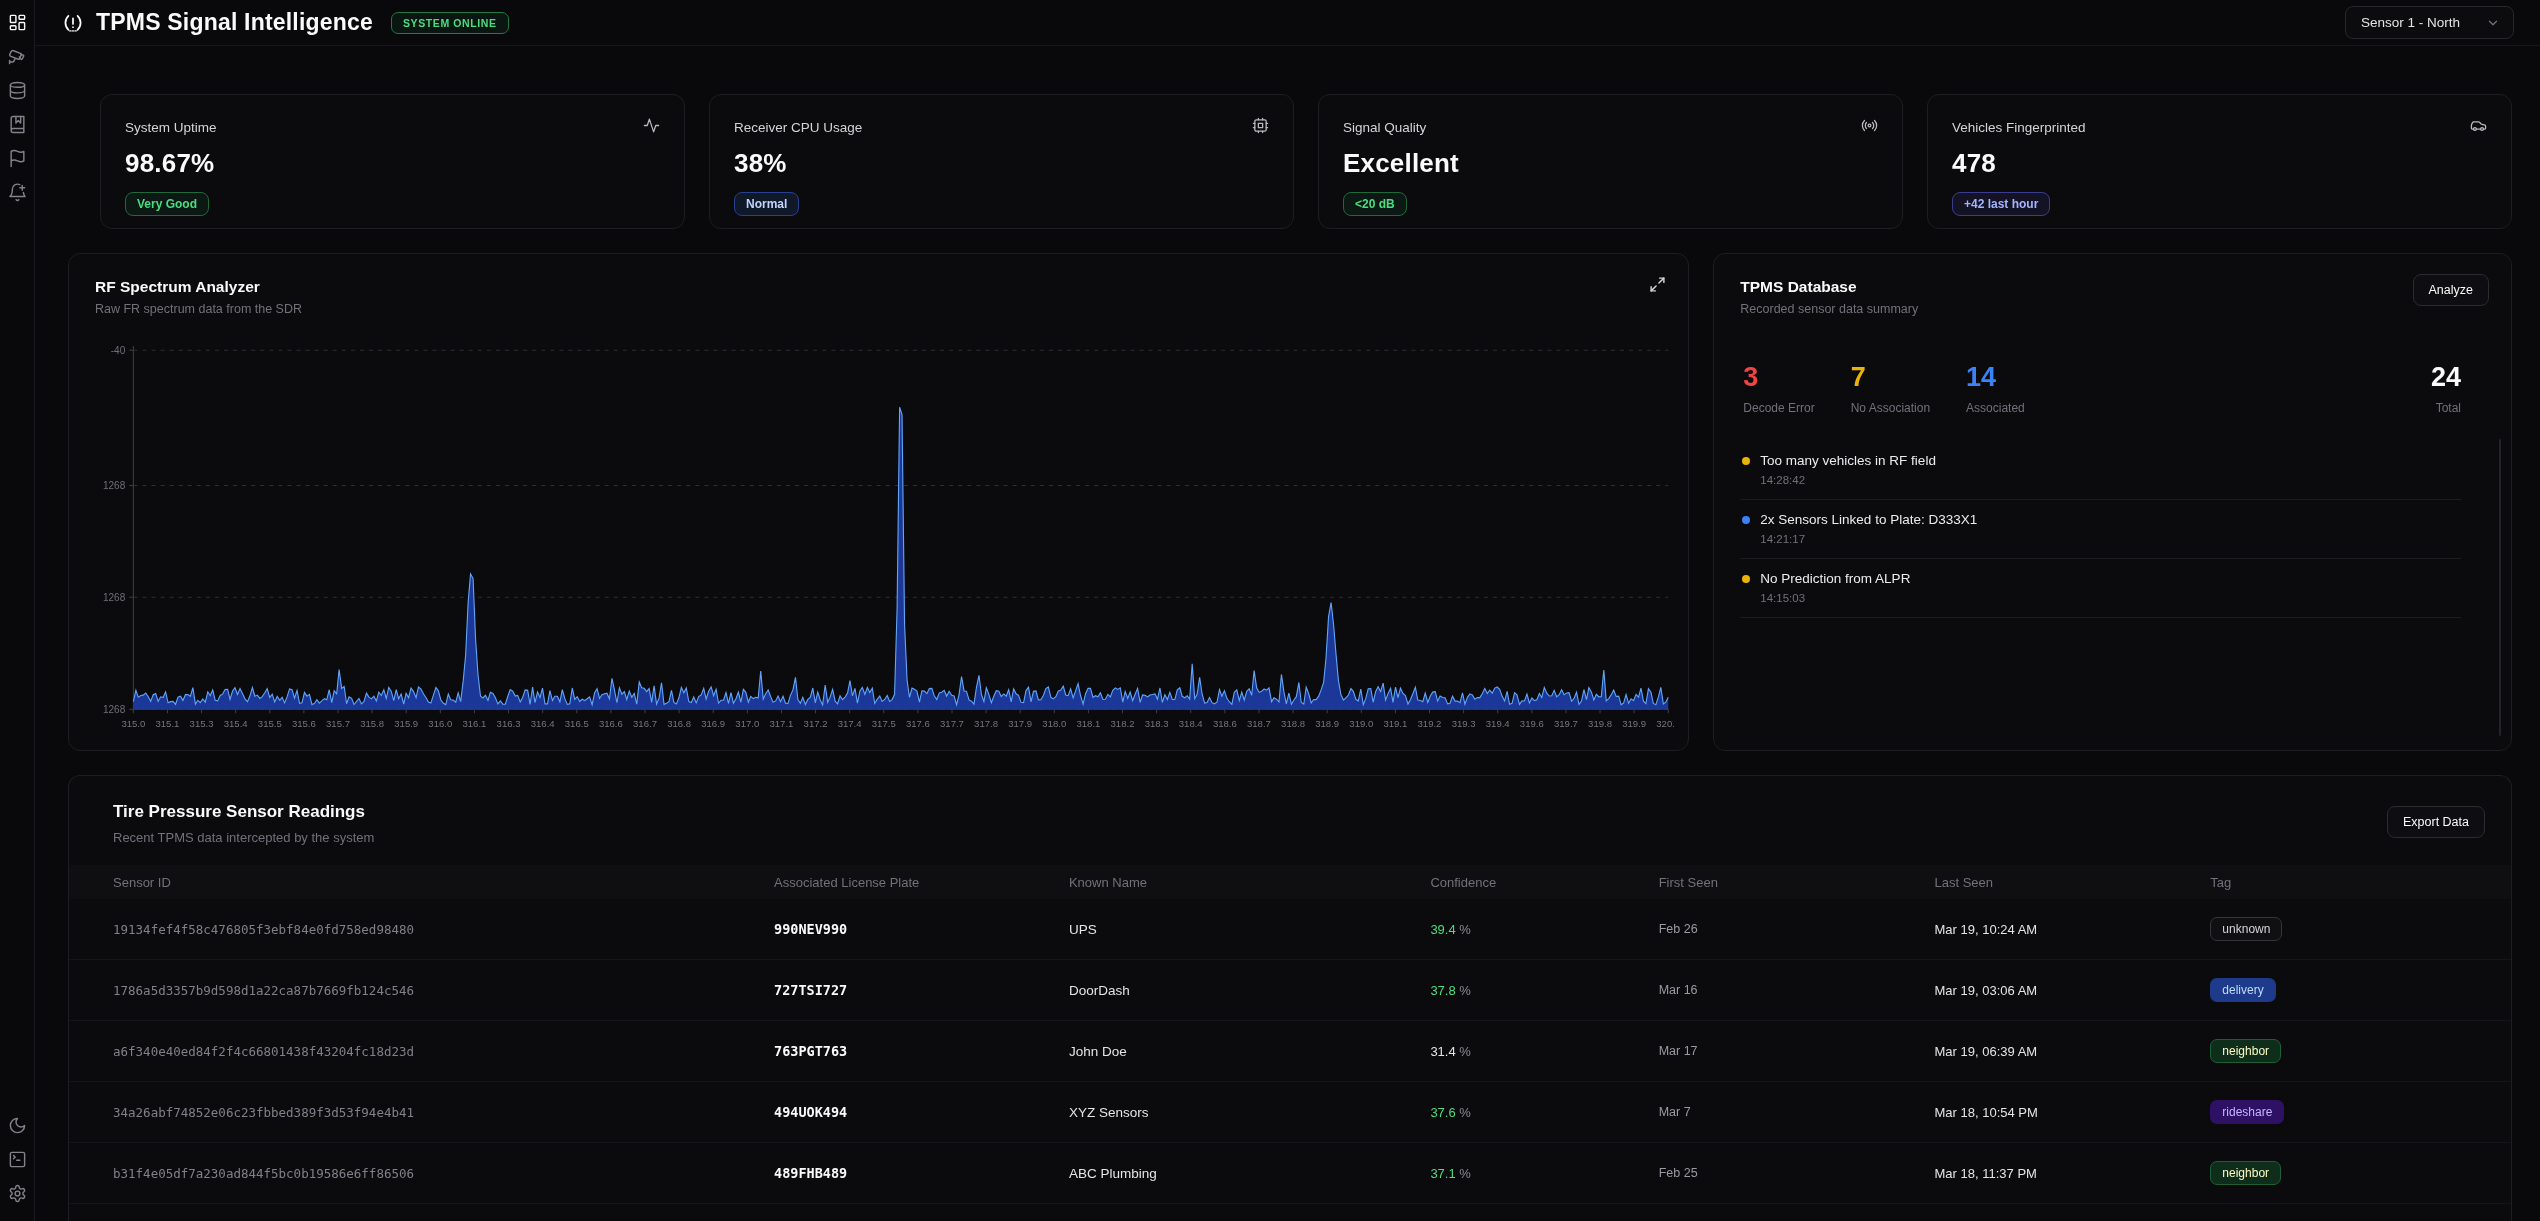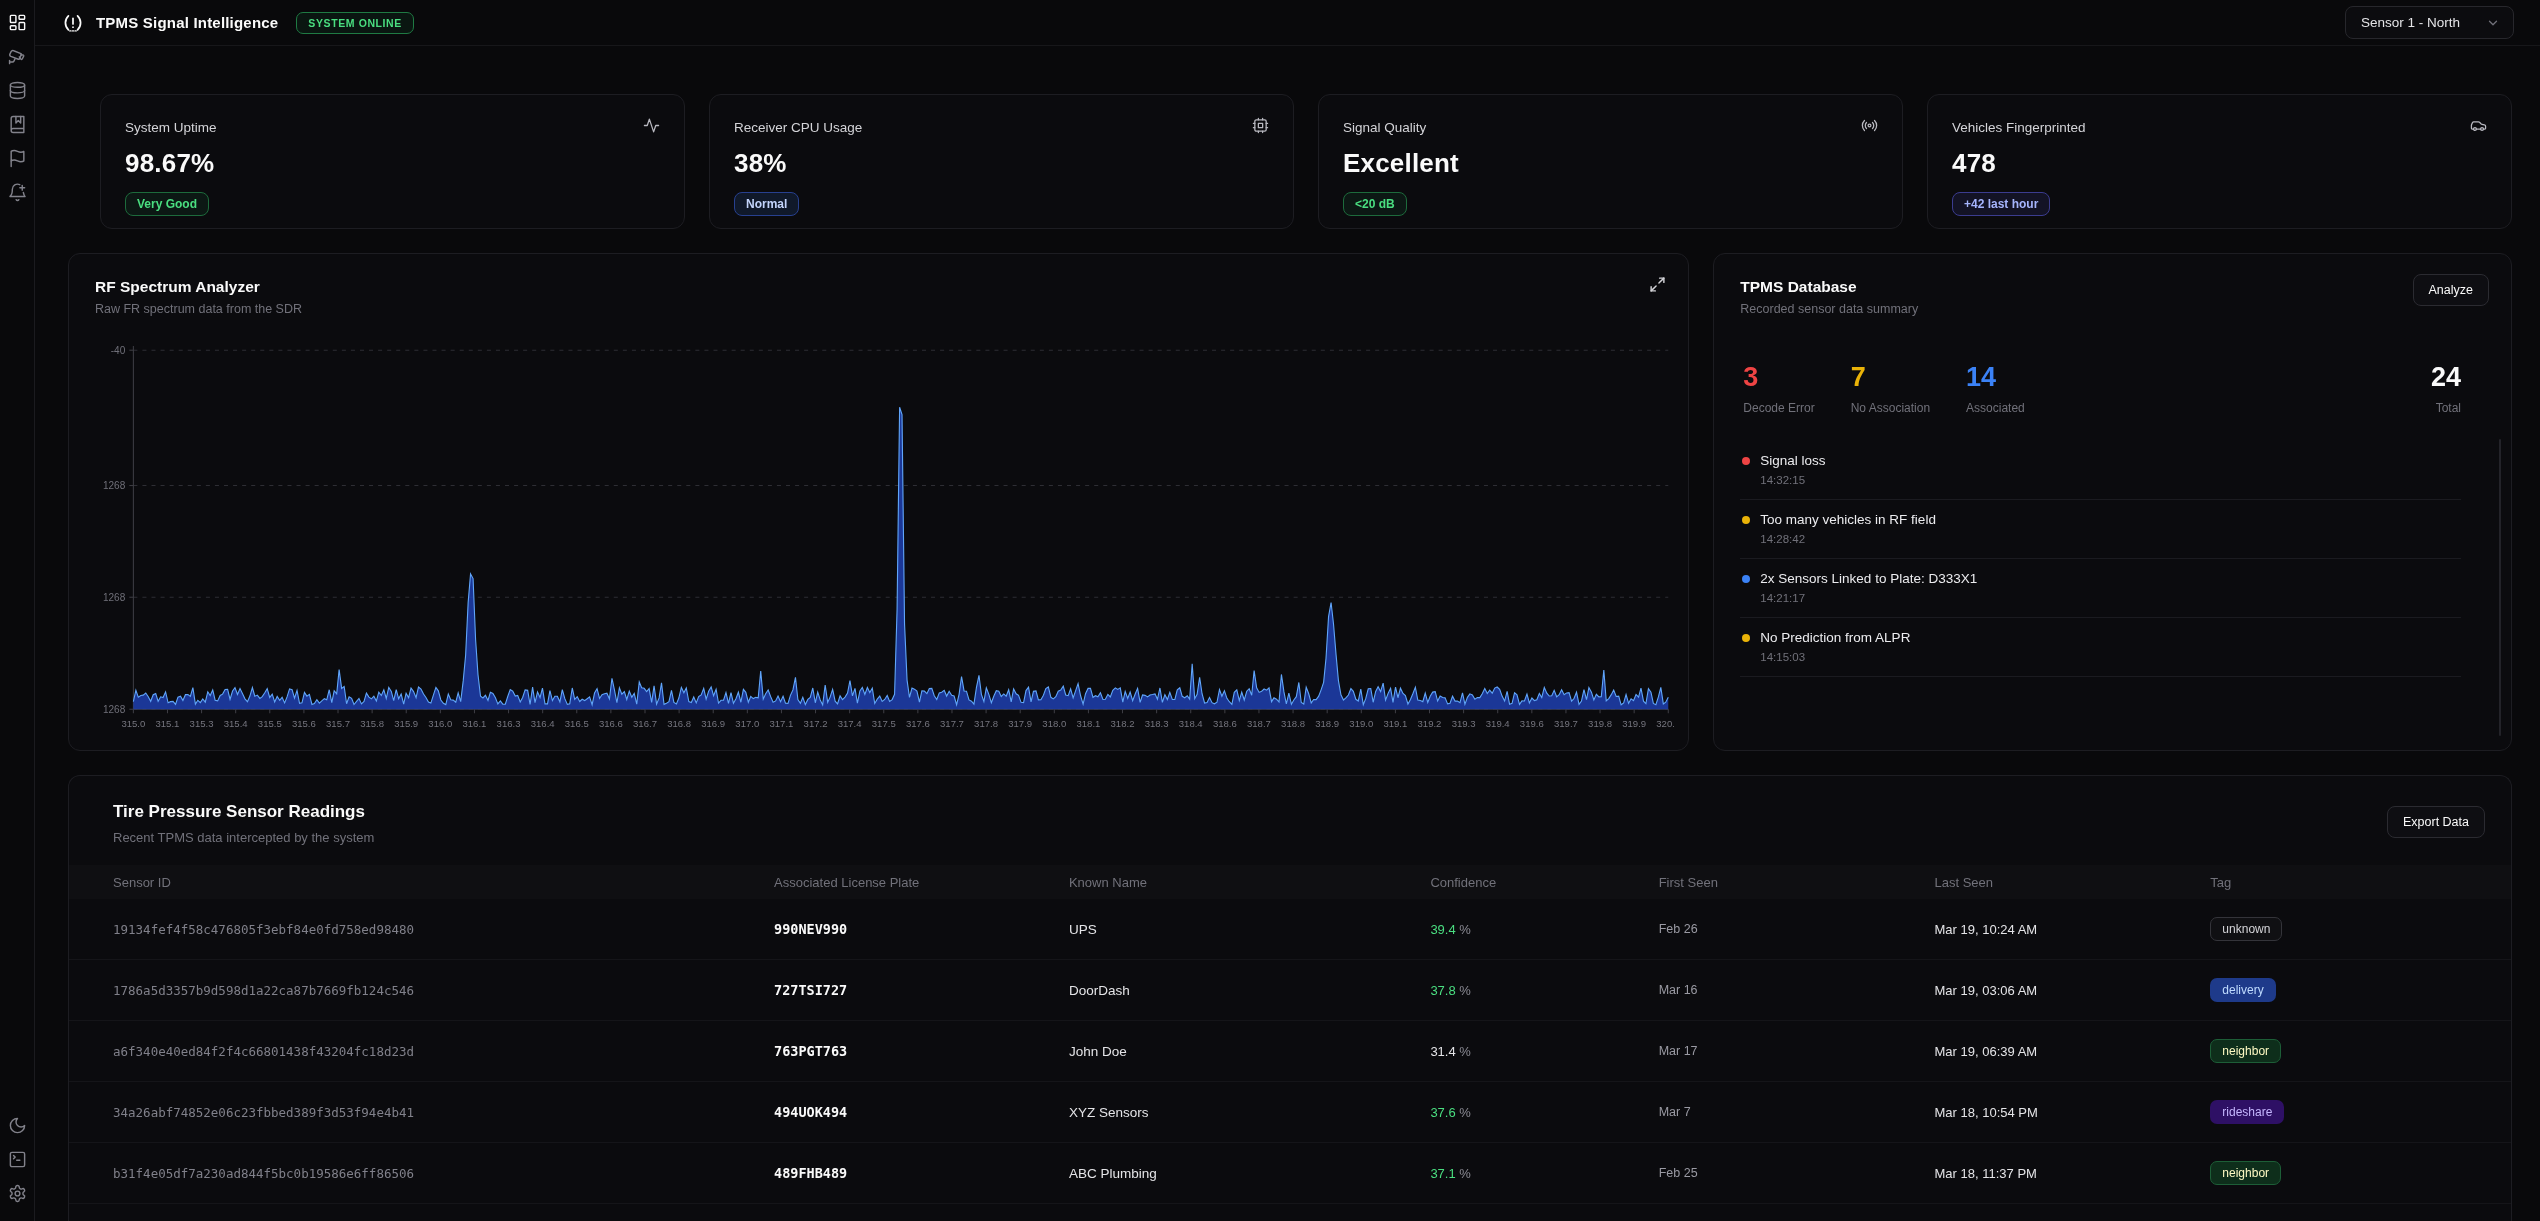--- a/index.html
+++ b/index.html
@@ -21,21 +21,21 @@
   .sb-btn svg { width:19px; height:19px; }
   .sb-spacer { flex:1; }
   .sb-bottom .sb-btn { margin:14px 0 0 0; }
   
   .main { flex:1; display:flex; flex-direction:column; min-width:0; }
   .header {
     height:46px; border-bottom:1px solid #17171a;
     display:flex; align-items:center; padding:0 26px 0 27px;
   }
   .brand-icon { width:22px; height:22px; margin-right:12px; color:#fafafa; }
-  .page-title { font-size:15px; font-weight:700; letter-spacing:.2px; }
+  .page-title { font-size:23px; font-weight:700; letter-spacing:.2px; }
   .sys-badge {
     margin-left:18px; font-size:10.5px; font-weight:700; letter-spacing:.6px;
     color:#4ade80; border:1px solid #1f7a43; background:rgba(34,197,94,.07);
     padding:4px 11px; border-radius:7px;
   }
   .hdr-spacer { flex:1; }
   .sensor-select {
     display:flex; align-items:center; gap:26px; cursor:pointer;
     border:1px solid #27272c; background:#0c0c0f; border-radius:8px;
     padding:8px 13px 8px 15px; font-size:13.5px; color:#e4e4e7;
@@ -384,27 +384,20 @@
               <div class="lbl">Associated</div>
             </div>
             <div class="db-total">
               <div class="num">24</div>
               <div class="lbl">Total</div>
             </div>
           </div>
         <div class="events" id="events">
             <div class="event">
               <div class="event-head">
-                <span class="event-dot" style="background: rgb(239, 68, 68);"></span>
-                <span class="event-text">Signal loss</span>
-              </div>
-              <div class="event-time">14:32:15</div>
-            </div>
-            <div class="event">
-              <div class="event-head">
                 <span class="event-dot" style="background: rgb(234, 179, 8);"></span>
                 <span class="event-text">Too many vehicles in RF field</span>
               </div>
               <div class="event-time">14:28:42</div>
             </div>
             <div class="event">
               <div class="event-head">
                 <span class="event-dot" style="background: rgb(59, 130, 246);"></span>
                 <span class="event-text">2x Sensors Linked to Plate: D333X1</span>
               </div>

